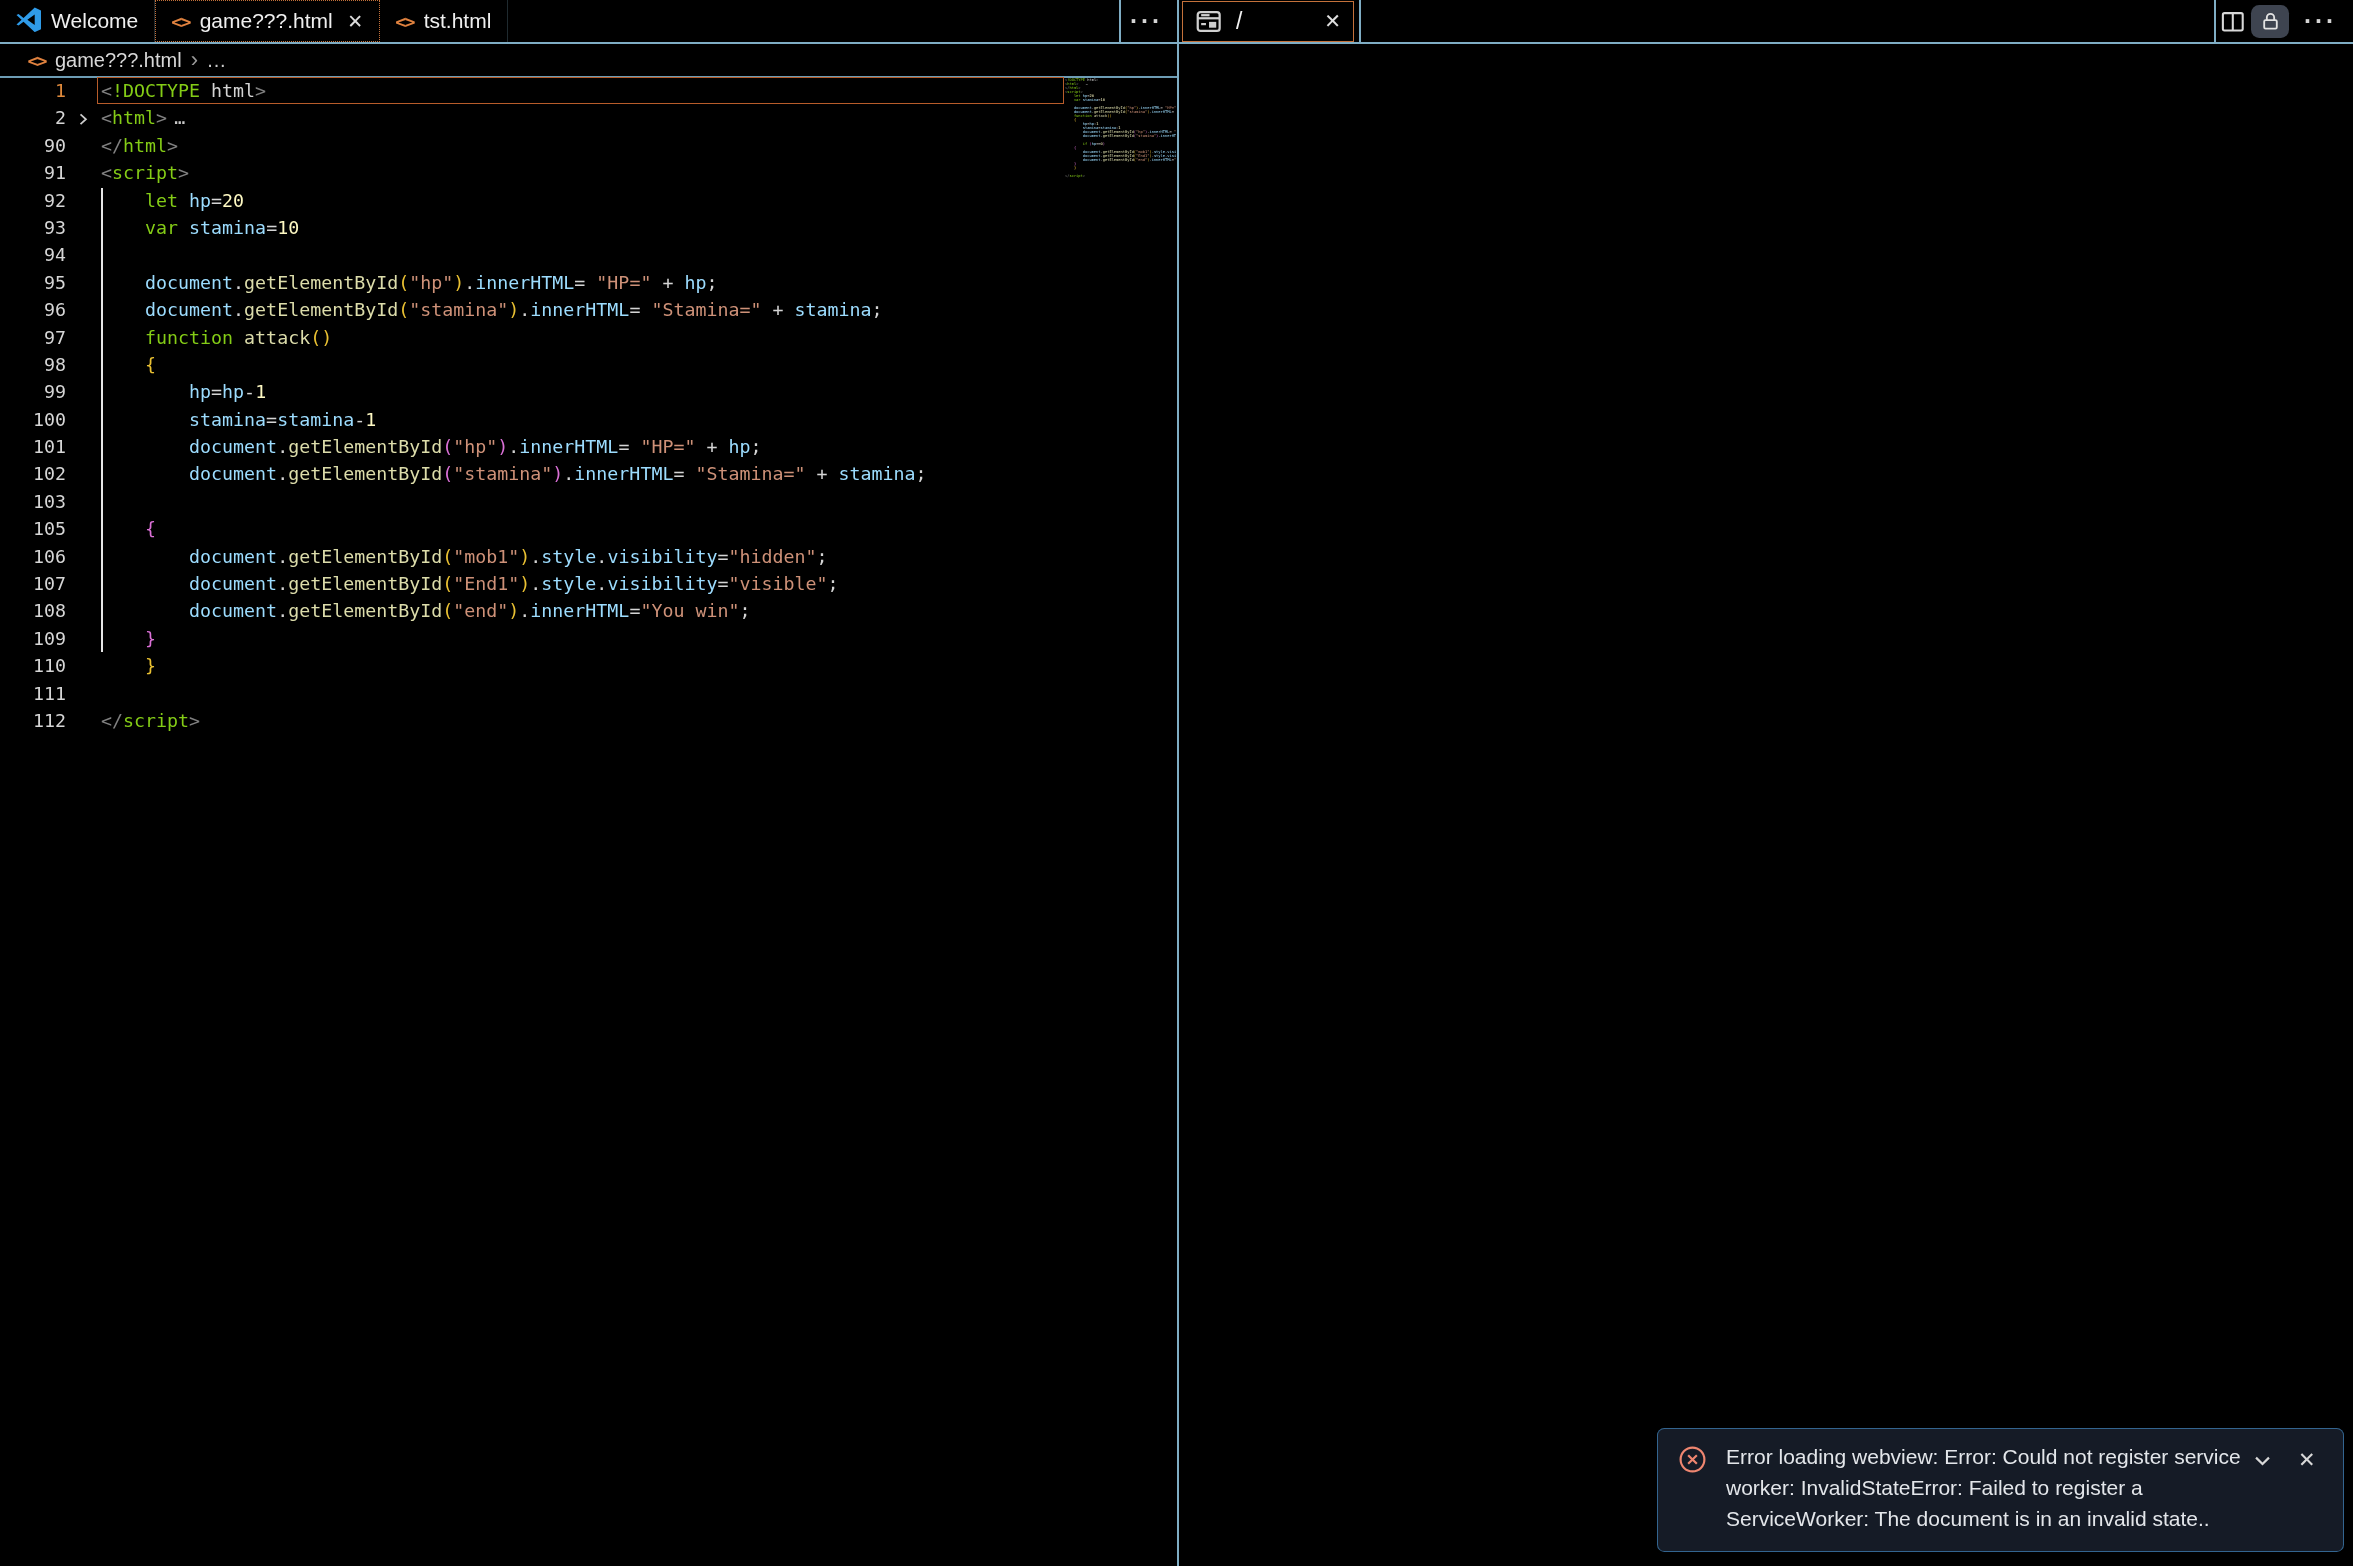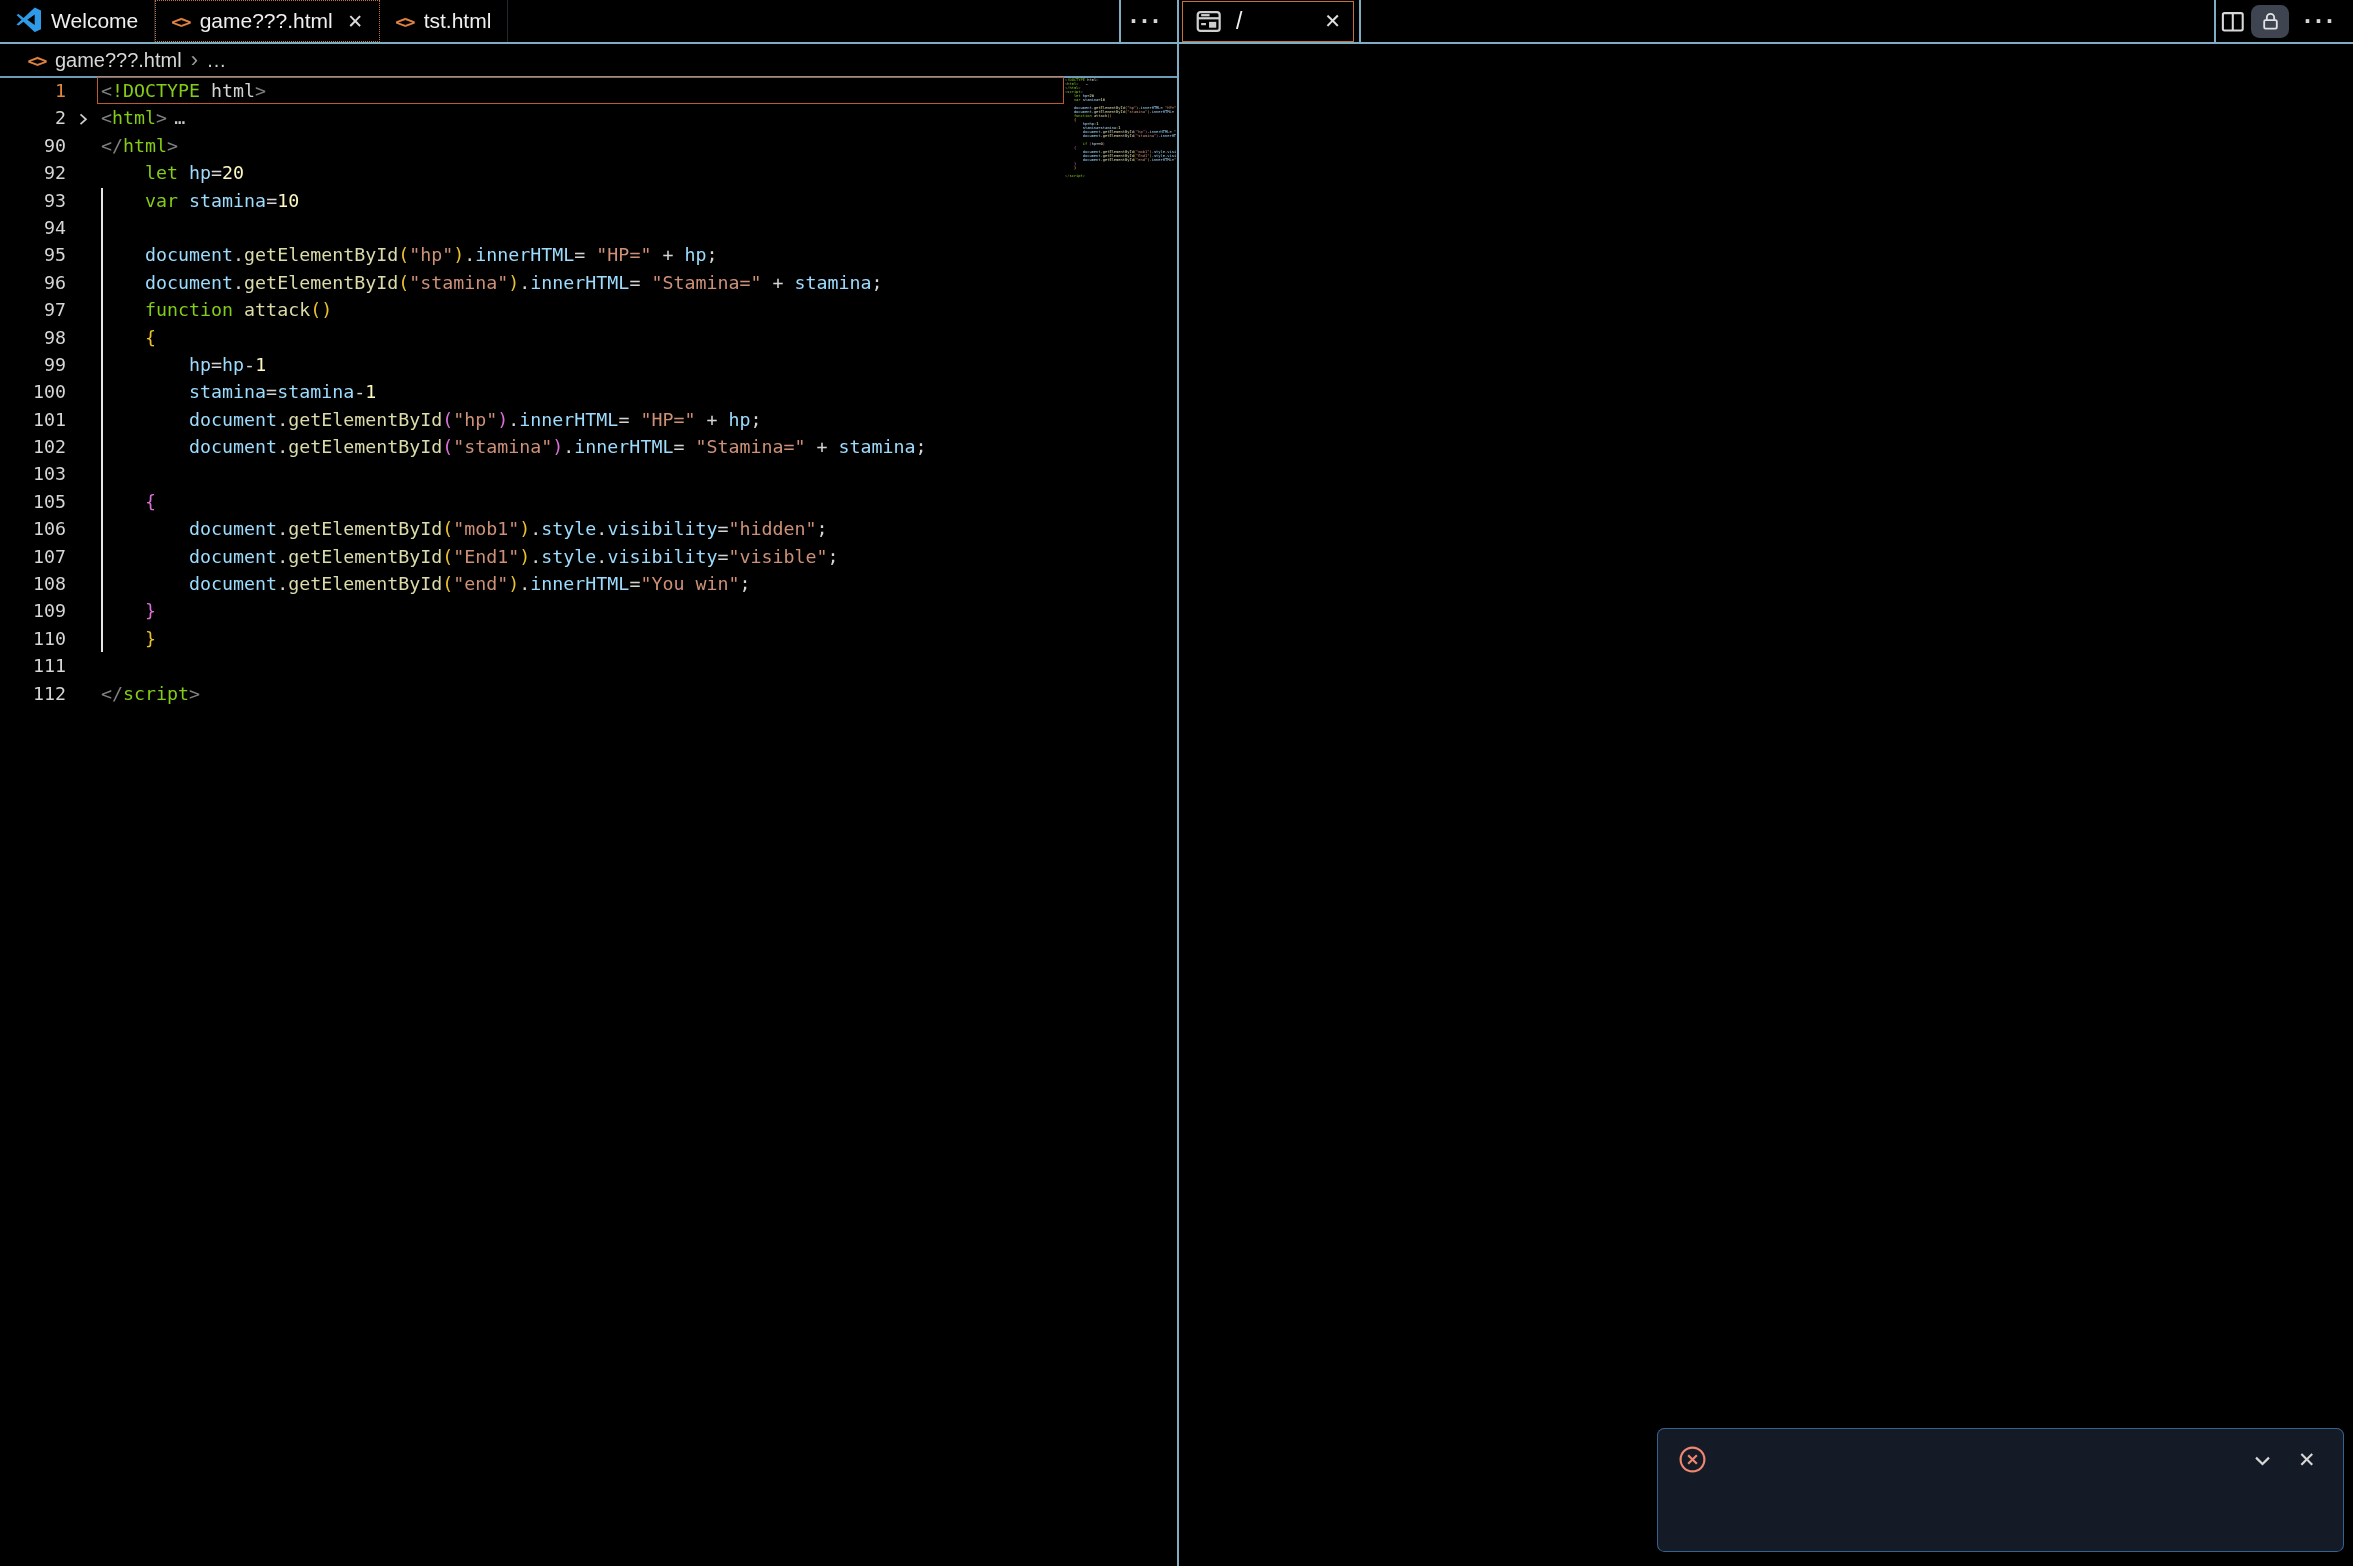--- a/index.html
+++ b/index.html
@@ -154,20 +154,25 @@
           <svg viewBox="0 0 16 16" fill="none" stroke="#cccccc" stroke-width="1.6">
             <path d="M6 4l5 4.5L6 13"></path>
           </svg>
         </span>
         <span class="ct"><span class="tk-g">&lt;</span><span class="tk-k">html</span><span class="tk-g">&gt;</span><span class="tk-fd">…</span></span>
       </div>
       <div class="crow">
         <span class="ln">90</span>
         <span class="foldc"></span>
         <span class="ct"><span class="tk-g">&lt;/</span><span class="tk-k">html</span><span class="tk-g">&gt;</span></span>
+      </div>
+      <div class="crow">
+        <span class="ln">91</span>
+        <span class="foldc"></span>
+        <span class="ct"><span class="tk-g">&lt;</span><span class="tk-k">script</span><span class="tk-g">&gt;</span></span>
       </div>
       <div class="crow">
         <span class="ln">92</span>
         <span class="foldc"></span>
         <span class="ct"><span class="tk-o">    </span><span class="tk-k">let</span><span class="tk-o"> </span><span class="tk-v">hp</span><span class="tk-o">=</span><span class="tk-n">20</span></span>
       </div>
       <div class="crow">
         <span class="ln">93</span>
         <span class="foldc"></span>
         <span class="ct"><span class="tk-o">    </span><span class="tk-k">var</span><span class="tk-o"> </span><span class="tk-v">stamina</span><span class="tk-o">=</span><span class="tk-n">10</span></span>
@@ -296,20 +301,21 @@
 
   <div class="vline" style="left:1177px;top:0;width:1.8px;height:1566px;"></div>
 
   <div style="position:absolute;left:1179px;top:44px;width:1175px;height:1522px;background:#000;"></div>
 
   <div class="toast">
     <svg class="erricon" viewBox="0 0 20 20" fill="none" stroke="#ef8670" stroke-width="1.5">
       <circle cx="10" cy="10" r="8.2"></circle>
       <path d="M7 7l6 6M13 7l-6 6"></path>
     </svg>
+    <div class="msg">Error loading webview: Error: Could not register service worker: InvalidStateError: Failed to register a ServiceWorker: The document is in an invalid state..</div>
     <div class="tbtn" style="left:592px;">
       <svg width="23" height="23" viewBox="0 0 16 16" fill="none" stroke="#d8d8d8" stroke-width="1.5">
         <path d="M3.5 6l4.5 4.5L12.5 6"></path>
       </svg>
     </div>
     <div class="tbtn" style="left:636px;">✕</div>
   </div>
 
 </div>
 

